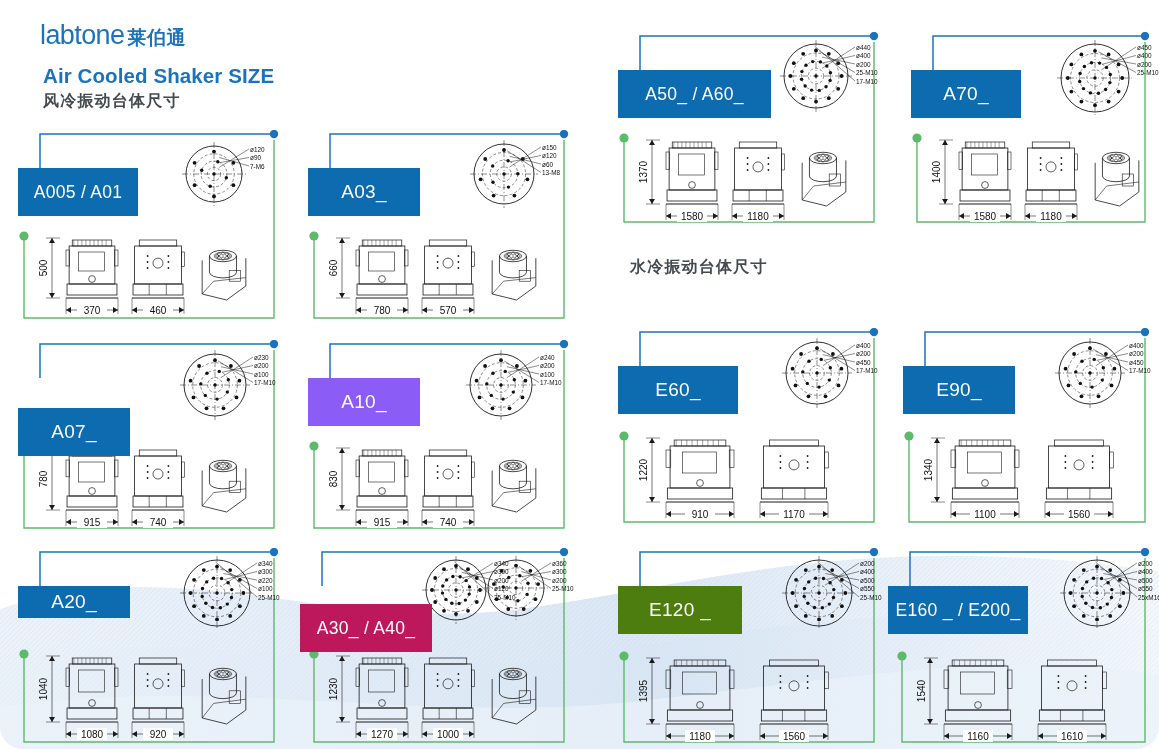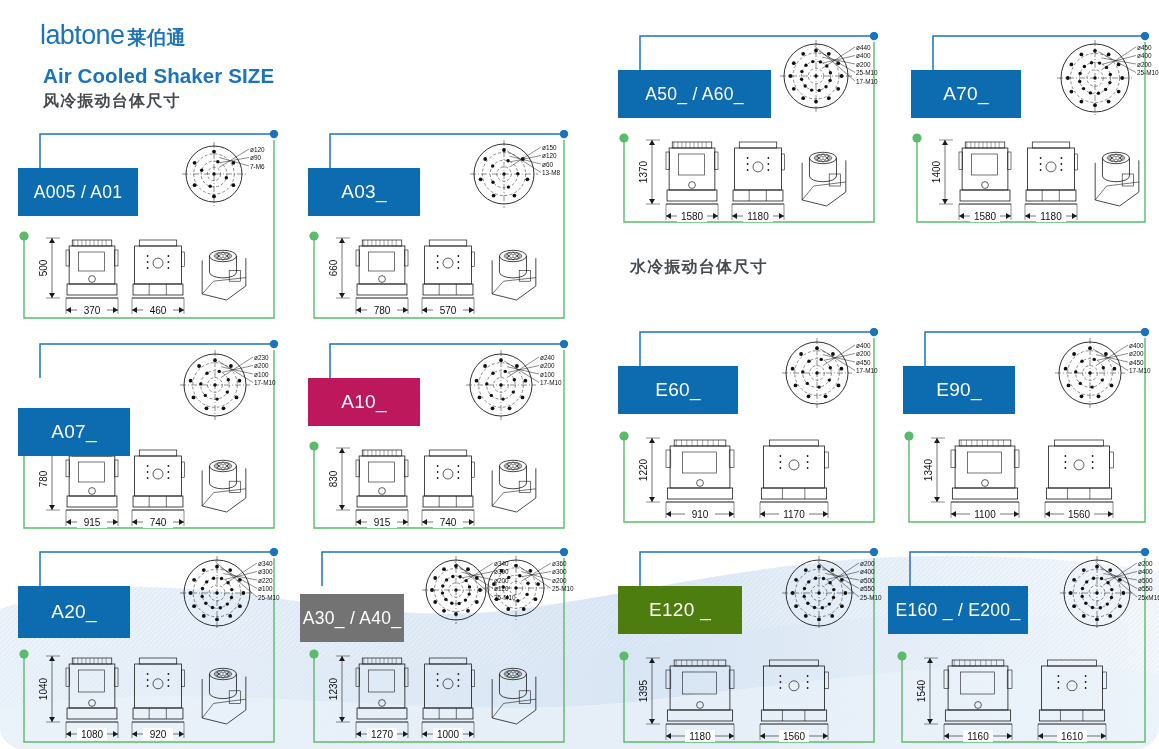--- a/index.html
+++ b/index.html
@@ -445,21 +445,21 @@
           </svg>
         </div>
       </div>
       <div class="card" style="left: 300px; top: 340px; width: 272px; height: 190px;">
         <svg class="frame" width="272" height="190" viewBox="0 0 272 190">
           <path d="M30,38 L30,4 L264,4" fill="none" stroke="#1b74bb" stroke-width="1.5"></path>
           <circle cx="264" cy="4" r="4.2" fill="#1b74bb"></circle>
           <path d="M264,10 L264,188 L14,188 L14,106" fill="none" stroke="#5cba6b" stroke-width="1.4"></path>
           <circle cx="14" cy="106" r="4.6" fill="#5cba6b"></circle>
         </svg>
-        <div class="tag" style="left: 8px; top: 38px; width: 112px; height: 48px; background: #be185d;">A10_</div>
+        <div class="tag" style="left: 8px; top: 38px; width: 112px; height: 48px; background: #8b5cf6;">A10_</div>
         <div class="art" style="left: 164px; top: 8px;">
           <svg width="120" height="74" viewBox="0 0 120 74">
             <circle cx="37" cy="37" r="31.0" fill="none" stroke="#1a1a1a" stroke-width="0.9"></circle>
             <circle cx="37" cy="37" r="22.3" fill="none" stroke="#1a1a1a" stroke-width="0.5" stroke-dasharray="3,2"></circle>
             <circle cx="37" cy="37" r="14.3" fill="none" stroke="#1a1a1a" stroke-width="0.5" stroke-dasharray="3,2"></circle>
             <circle cx="37" cy="37" r="7.4" fill="none" stroke="#1a1a1a" stroke-width="0.5" stroke-dasharray="3,2"></circle>
             <line x1="2" y1="37" x2="72" y2="37" stroke="#1a1a1a" stroke-width="0.5" stroke-dasharray="6,2,1,2"></line>
             <line x1="37" y1="2" x2="37" y2="72" stroke="#1a1a1a" stroke-width="0.5" stroke-dasharray="6,2,1,2"></line>
             <circle cx="37.0" cy="12.2" r="1.9" fill="#111"></circle>
             <circle cx="52.9" cy="18.0" r="1.9" fill="#111"></circle>
@@ -558,21 +558,21 @@
           </svg>
         </div>
       </div>
       <div class="card" style="left: 10px; top: 548px; width: 272px; height: 196px;">
         <svg class="frame" width="272" height="196" viewBox="0 0 272 196">
           <path d="M30,38 L30,4 L264,4" fill="none" stroke="#1b74bb" stroke-width="1.5"></path>
           <circle cx="264" cy="4" r="4.2" fill="#1b74bb"></circle>
           <path d="M264,10 L264,194 L14,194 L14,106" fill="none" stroke="#5cba6b" stroke-width="1.4"></path>
           <circle cx="14" cy="106" r="4.6" fill="#5cba6b"></circle>
         </svg>
-        <div class="tag" style="left: 8px; top: 38px; width: 112px; height: 52px; background: rgb(13, 107, 176);">A20_</div>
+        <div class="tag" style="left: 8px; top: 38px; width: 112px; height: 32px; background: rgb(13, 107, 176);">A20_</div>
         <div class="art" style="left: 168px; top: 6px;">
           <svg width="124" height="78" viewBox="0 0 124 78">
             <circle cx="39" cy="39" r="33.0" fill="none" stroke="#1a1a1a" stroke-width="0.9"></circle>
             <circle cx="39" cy="39" r="23.8" fill="none" stroke="#1a1a1a" stroke-width="0.5" stroke-dasharray="3,2"></circle>
             <circle cx="39" cy="39" r="15.2" fill="none" stroke="#1a1a1a" stroke-width="0.5" stroke-dasharray="3,2"></circle>
             <circle cx="39" cy="39" r="7.9" fill="none" stroke="#1a1a1a" stroke-width="0.5" stroke-dasharray="3,2"></circle>
             <line x1="2" y1="39" x2="76" y2="39" stroke="#1a1a1a" stroke-width="0.5" stroke-dasharray="6,2,1,2"></line>
             <line x1="39" y1="2" x2="39" y2="76" stroke="#1a1a1a" stroke-width="0.5" stroke-dasharray="6,2,1,2"></line>
             <circle cx="39.0" cy="12.6" r="1.9" fill="#111"></circle>
             <circle cx="52.2" cy="16.1" r="1.9" fill="#111"></circle>
@@ -681,21 +681,21 @@
           </svg>
         </div>
       </div>
       <div class="card" style="left: 300px; top: 548px; width: 272px; height: 196px;">
         <svg class="frame" width="272" height="196" viewBox="0 0 272 196">
           <path d="M22,38 L22,4 L264,4" fill="none" stroke="#1b74bb" stroke-width="1.5"></path>
           <circle cx="264" cy="4" r="4.2" fill="#1b74bb"></circle>
           <path d="M264,10 L264,194 L14,194 L14,106" fill="none" stroke="#5cba6b" stroke-width="1.4"></path>
           <circle cx="14" cy="106" r="4.6" fill="#5cba6b"></circle>
         </svg>
-        <div class="tag small" style="left: 0px; top: 46px; width: 104px; height: 48px; background: #737373;">A30_ / A40_</div>
+        <div class="tag small" style="left: 0px; top: 56px; width: 132px; height: 48px; background: #be185d;">A30_ / A40_</div>
         <div class="art" style="left: 120px; top: 6px;">
           <svg width="118" height="72" viewBox="0 0 118 72">
             <circle cx="36" cy="36" r="30.0" fill="none" stroke="#1a1a1a" stroke-width="0.9"></circle>
             <circle cx="36" cy="36" r="21.6" fill="none" stroke="#1a1a1a" stroke-width="0.5" stroke-dasharray="3,2"></circle>
             <circle cx="36" cy="36" r="13.8" fill="none" stroke="#1a1a1a" stroke-width="0.5" stroke-dasharray="3,2"></circle>
             <circle cx="36" cy="36" r="7.2" fill="none" stroke="#1a1a1a" stroke-width="0.5" stroke-dasharray="3,2"></circle>
             <line x1="2" y1="36" x2="70" y2="36" stroke="#1a1a1a" stroke-width="0.5" stroke-dasharray="6,2,1,2"></line>
             <line x1="36" y1="2" x2="36" y2="70" stroke="#1a1a1a" stroke-width="0.5" stroke-dasharray="6,2,1,2"></line>
             <circle cx="36.0" cy="12.0" r="1.9" fill="#111"></circle>
             <circle cx="48.0" cy="15.2" r="1.9" fill="#111"></circle>

